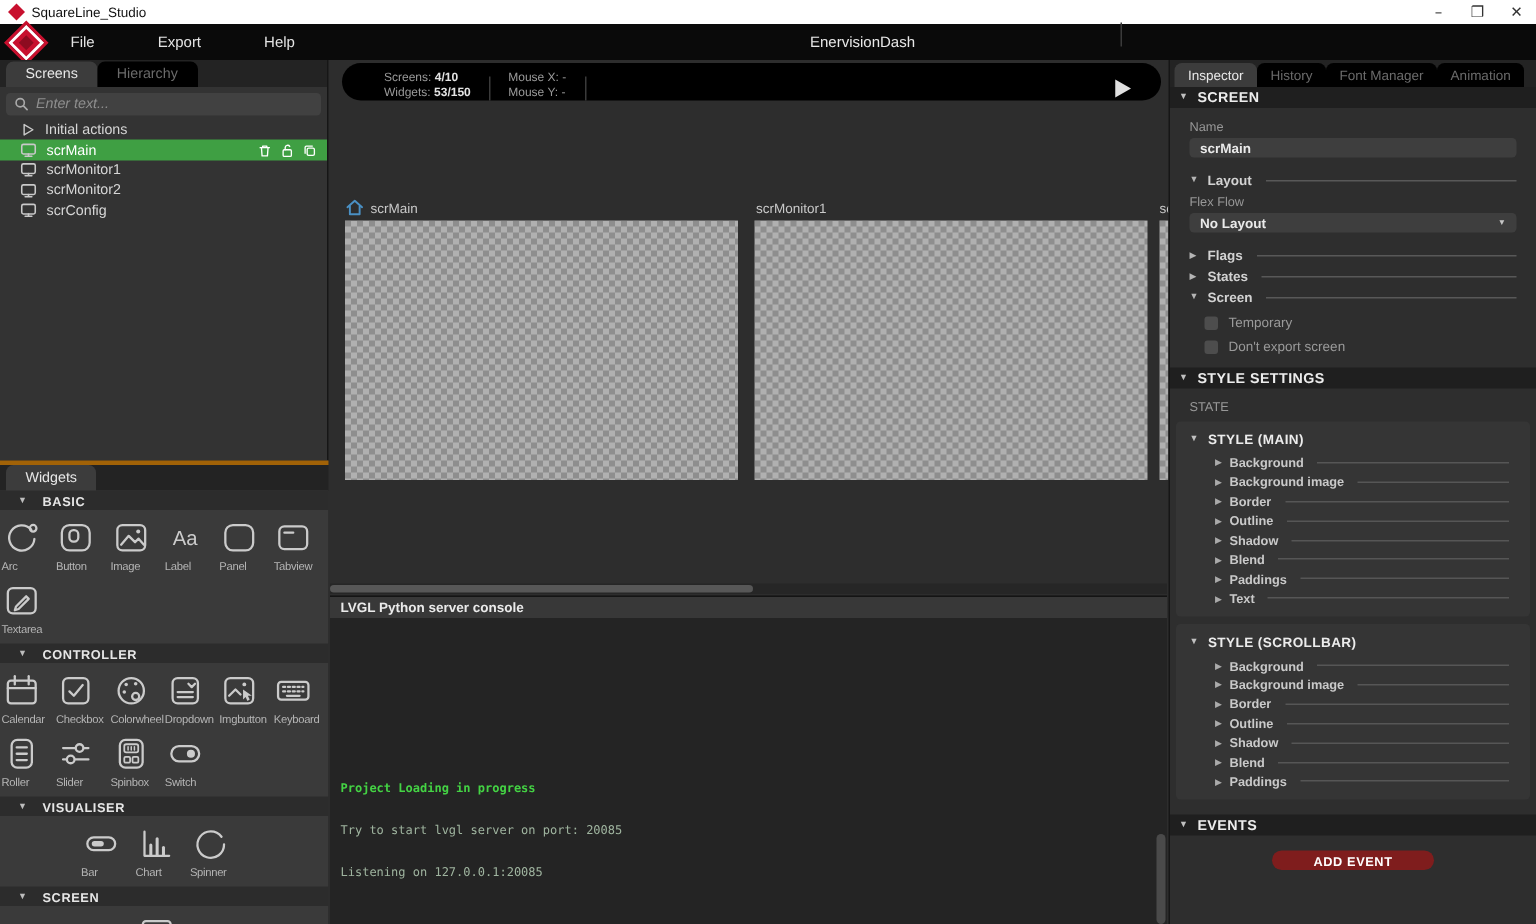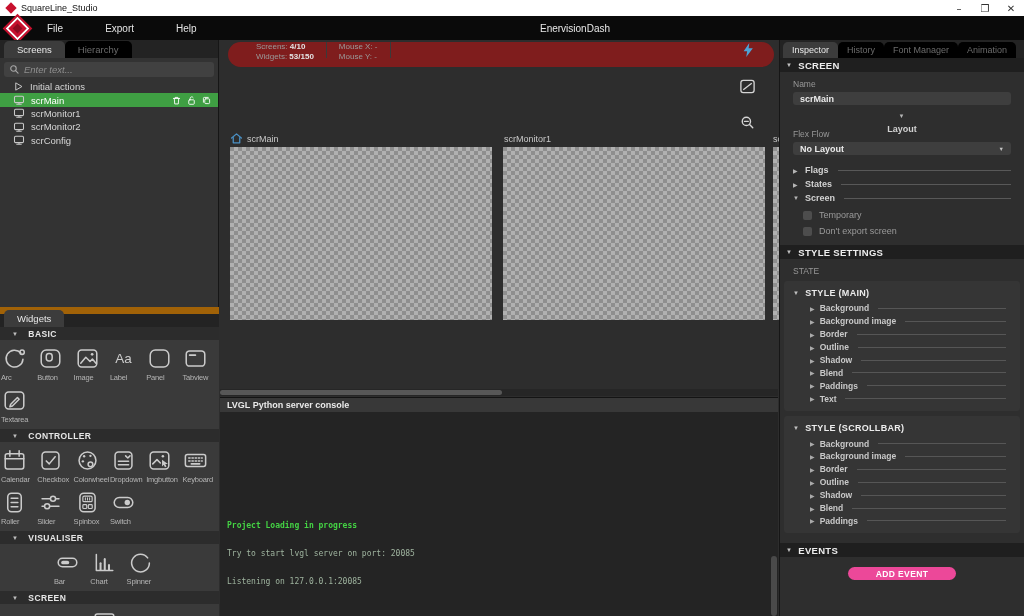--- a/index.html
+++ b/index.html
@@ -40,35 +40,35 @@
   .lp-list { margin-top:2px; }
   .lp-row { height:13.4px; display:flex; align-items:center; padding-left:13px; color:#d6d6d6; font-size:9.5px; }
   .lp-row .rowicon { display:flex; margin-right:6px; }
   .lp-row.selected { background:#3f9f43; color:#ffffff; padding-left:13px; }
   .row-actions { margin-left:auto; display:flex; gap:4px; padding-right:6px; }
   .row-actions span { display:flex; }
 
   
   .widgets-panel { position:absolute; top:267px; left:0; width:219px; bottom:0; background:#3a3a3a; }
   .wp-tabbar { height:20px; background:#232323; display:flex; align-items:flex-end; padding-left:4px;
-    border-top:7px solid #a16207; }
+    border-top:3px solid #a16207; }
   .wsec-header { height:13px; background:#2c2c2c; display:flex; align-items:center; padding-left:12px;
     color:#e6e6e6; font-size:8.5px; font-weight:bold; letter-spacing:.4px; }
   .wsec-header .caret { font-size:6px; color:#bdbdbd; margin-right:10px; }
   .wgrid { display:flex; flex-wrap:wrap; padding:3px 0 2px 1px; }
   .wcell { width:36.3px; display:flex; flex-direction:column; padding:2px 0 3px; }
   .wcell .wicon { width:27px; height:27px; display:flex; }
   .wcell .wlabel { font-size:7.5px; color:#b5b5b5; margin-top:1px; white-space:nowrap; letter-spacing:-.2px; }
   .wgrid.offset-vis { padding-left:54px; }
   .wgrid.offset-scr { padding-left:91px; }
 
   
   .canvas-area { position:absolute; top:40px; left:220px; width:558px; height:357px; background:#2d2d2d; }
-  .cv-toolbar { position:absolute; top:2px; left:8px; right:4px; height:25px; background:#7f1d1d;
-    border-radius:13px; display:flex; align-items:flex-start; }
+  .cv-toolbar { position:absolute; top:2px; left:8px; right:4px; height:25px; background:#000000;
+    border-radius:13px; display:flex; align-items:flex-end; }
   .stat-col { display:flex; flex-direction:column; justify-content:center; font-size:8px; color:#9a9a9a;
     line-height:10px; padding:0 12px; }
   .stat-col b { color:#e3e3e3; }
   .stat-col:first-child { padding-left:28px; }
   .vdiv { width:1px; height:16px; background:#3a3a3a; }
   .cv-tools { margin-left:auto; display:flex; align-items:center; gap:20px; padding-right:10px;flex-direction:column; }
   .toolbtn { display:flex; align-items:center; }
   .zoom-label { color:#dedede; font-size:9.5px; display:flex; align-items:center; gap:3px; }
   .zoom-label .dd { font-size:5.5px; color:#bbb; }
   .checker { background:repeating-conic-gradient(#b0b0b0 0% 25%, #8e8e8e 0% 50%); background-size:8px 8px; }
@@ -110,21 +110,21 @@
   .chk-box { width:9px; height:9px; background:#4d4d4d; border-radius:2px; }
   .chk-label { color:#9a9a9a; font-size:9px; }
   .style-panel { margin:5px 4px 0; background:#353535; border-radius:3px; padding:4px 0 6px; }
   .sp-header { display:flex; align-items:center; gap:6px; padding:3px 0 4px 9px;
     color:#ececec; font-size:9px; font-weight:bold; letter-spacing:.3px; }
   .sp-header .caret { font-size:6px; color:#c0c0c0; }
   .sp-item { display:flex; align-items:center; gap:5px; height:12.9px; margin:0 14px 0 26px; }
   .sp-item .caret { font-size:6px; color:#aaaaaa; }
   .sp-item .silabel { color:#c9c9c9; font-size:8.5px; font-weight:bold; white-space:nowrap; }
   .sp-item .gline { flex:1; border-top:1px solid #565656; margin-left:4px; }
-  .add-event-btn { margin:10px auto 0; width:108px; height:13px; border-radius:7px; background:#ec4899;
+  .add-event-btn { margin:10px auto 0; width:108px; height:13px; border-radius:7px; background:#7f1d1d;
     color:#fff; font-size:8.5px; font-weight:bold; letter-spacing:.4px; display:flex;
     align-items:center; justify-content:center; cursor:pointer; }
   svg { display:block; }
 </style>
 </head>
 <body>
 
 <div class="app">
 
   <div class="titlebar">
@@ -579,21 +579,21 @@
     </div>
 
     <div class="sec-header">
       <span class="caret">▼</span>
       <span>SCREEN</span>
     </div>
 
     <div class="fld-label">Name</div>
     <div class="fld-input">scrMain</div>
 
-    <div class="group-row" style="margin-top:8px;flex-direction:column;">
+    <div class="group-row" style="margin-top:8px;">
       <span class="caret">▼</span>
       <span class="glabel">Layout</span>
       <span class="gline"></span>
     </div>
     <div class="fld-label" style="margin-top:2px;">Flex Flow</div>
     <div class="fld-input dropdown">
       <span>No Layout</span>
       <span class="dd">▼</span>
     </div>
 

